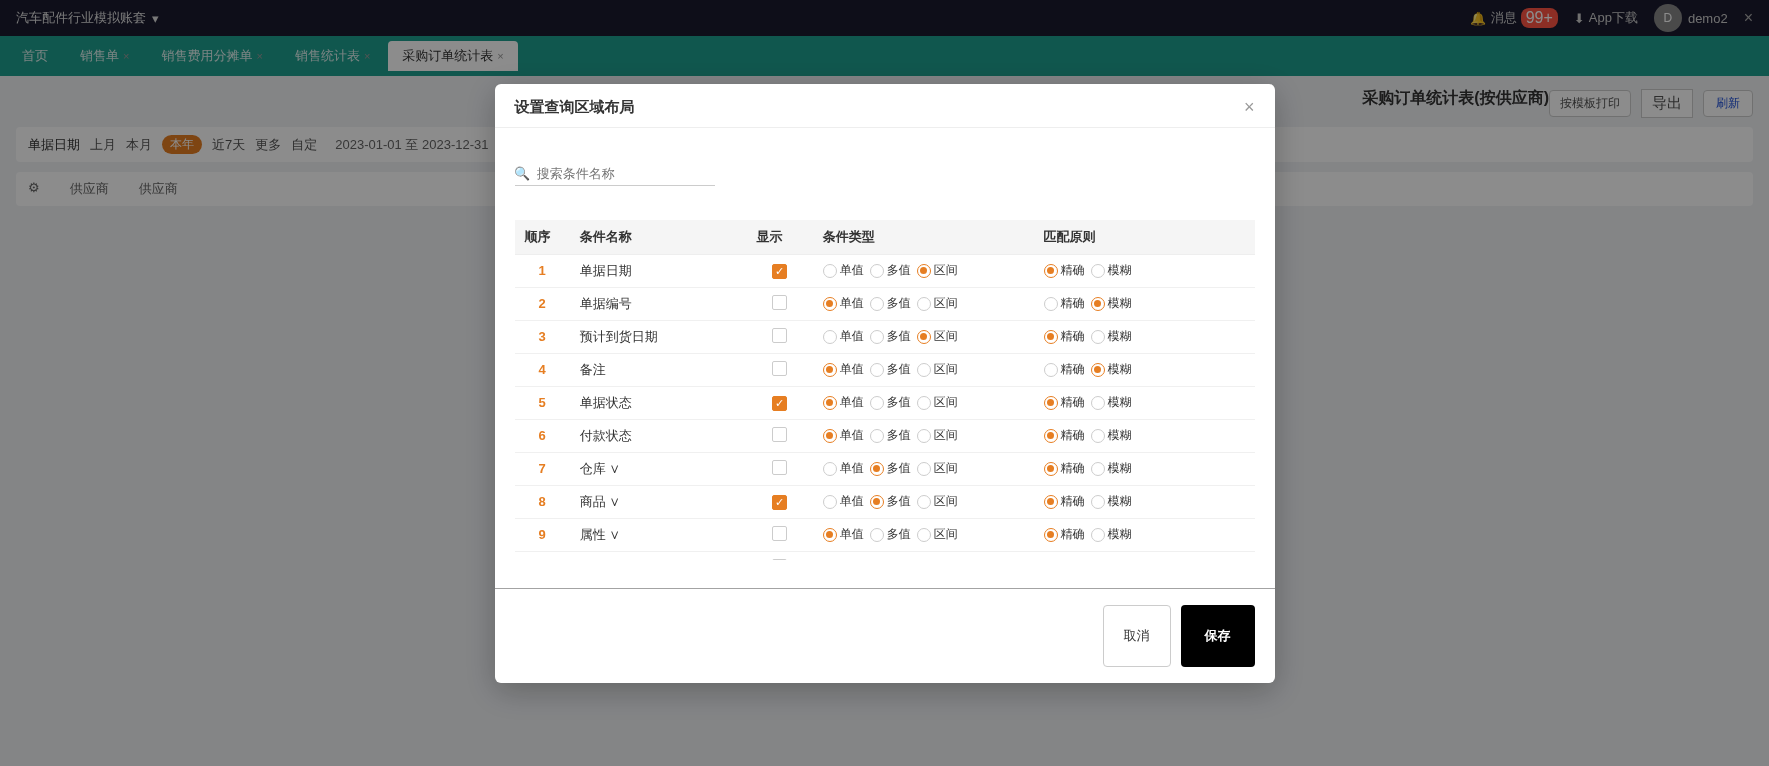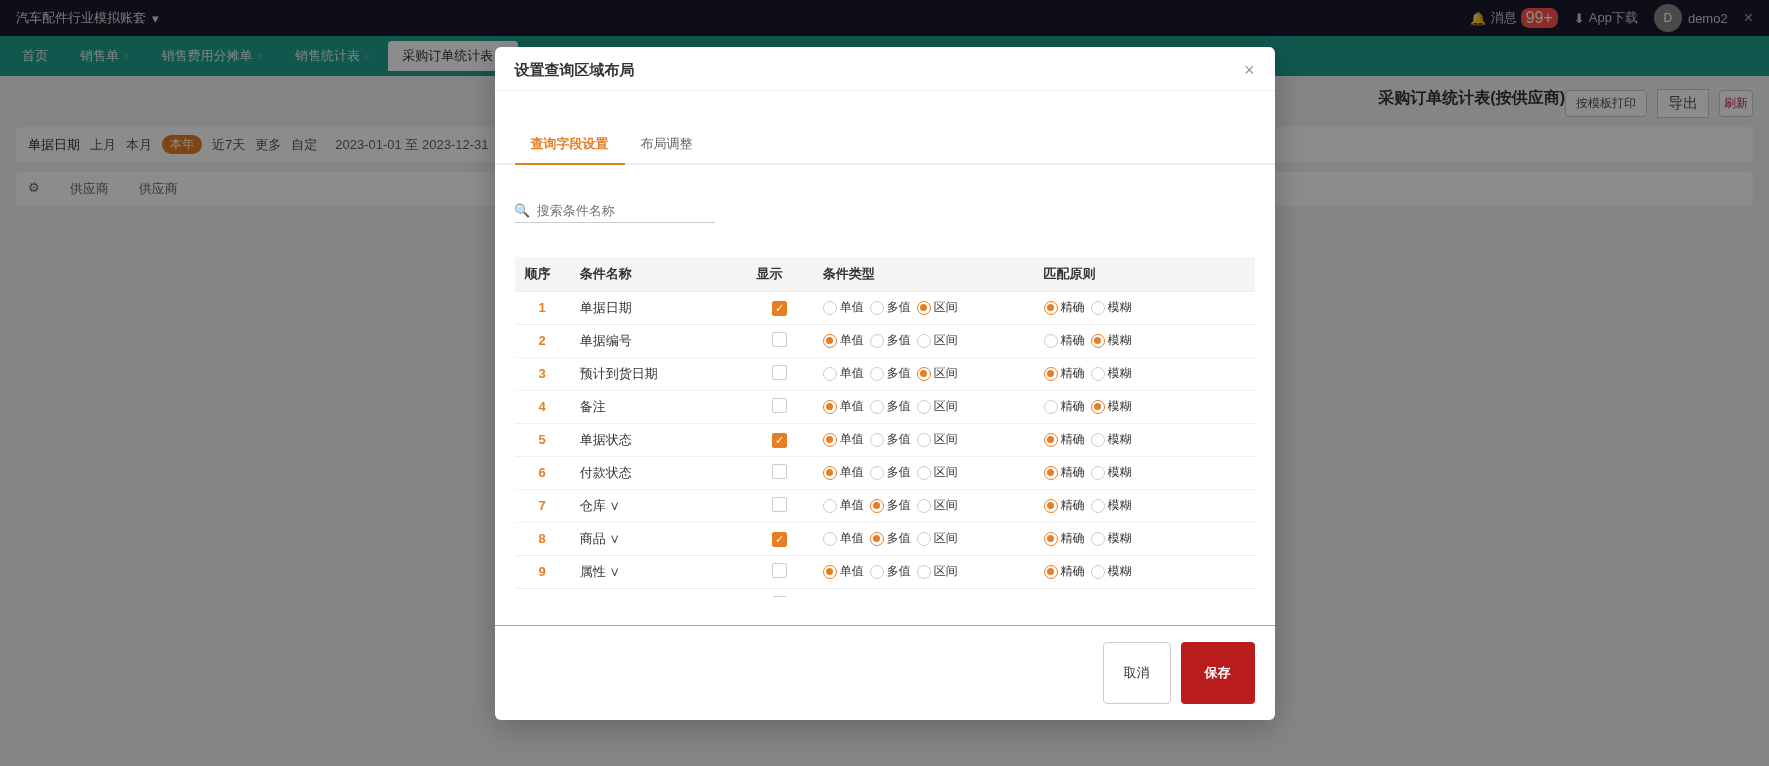--- a/index.html
+++ b/index.html
@@ -210,21 +210,21 @@
       border-radius: 4px;
       background: #fff;
       color: #333;
       cursor: pointer;
       font-size: 13px;
     }
     .btn-save {
       padding: 22px 24px;
       border: none;
       border-radius: 4px;
-      background: #b91c1c;
+      background: #000000;
       color: #fff;
       cursor: pointer;
       font-size: 13px;
       font-weight: bold;
     }
     .bg-filter-bar {
       background: #fff; border-radius: 4px; padding: 8px 12px;
       display: flex; align-items: center; gap: 10px; margin-bottom: 10px;
     }
     .orange-tag {
@@ -283,21 +283,21 @@
     <span class="close-x">×</span>
   </div>
 </div>
 
 <div class="main-content">
   <div style="display:flex;justify-content:flex-end;align-items:center;margin-bottom:8px;">
     <div class="page-title">采购订单统计表(按供应商)</div>
     <div style="display:flex;gap:10px;align-items:center;">
       <span style="border:1px solid #ccc;padding:4px 10px;border-radius:4px;background:#fff;cursor:pointer;font-size:12px;color:#555;">按模板打印</span>
       <span style="border:1px solid #ccc;padding:4px 10px;border-radius:0;background:#fff;cursor:pointer;font-size:15px;color:#555;">导出</span>
-      <span style="border:1px solid #ccc;padding:4px 4px;border-radius:4px;background:#fff;cursor:pointer;font-size:12px;color:#be185d;">刷新</span>
+      <span style="border:1px solid #ccc;padding:4px 12px;border-radius:4px;background:#fff;cursor:pointer;font-size:12px;color:#1d4ed8;">刷新</span>
     </div>
   </div>
 
   <div class="bg-filter-bar">
     <span style="color:#333;">单据日期</span>
     <span style="cursor:pointer;color:#555;">上月</span>
     <span style="cursor:pointer;color:#555;">本月</span>
     <span class="orange-tag">本年</span>
     <span style="cursor:pointer;color:#555;">近7天</span>
     <span style="cursor:pointer;color:#555;">更多</span>
@@ -313,28 +313,20 @@
 </div>
 
 <div class="overlay">
   <div class="dialog">
 
     <div class="dialog-header">
       <span class="dialog-title">设置查询区域布局</span>
       <span class="dialog-close">×</span>
     </div>
 
-    <div class="dialog-tabs">
-      <div class="dialog-tab active">
-        <span>查询字段设置</span>
-      </div>
-      <div class="dialog-tab">
-        <span>布局调整</span>
-      </div>
-    </div>
 
     <div class="search-bar">
       <div class="search-input-wrap">
         <span style="color:#aaa;">🔍</span>
         <input type="text" placeholder="搜索条件名称" style="">
       </div>
     </div>
 
     <div class="dialog-body">
       <div class="table-scroll">

